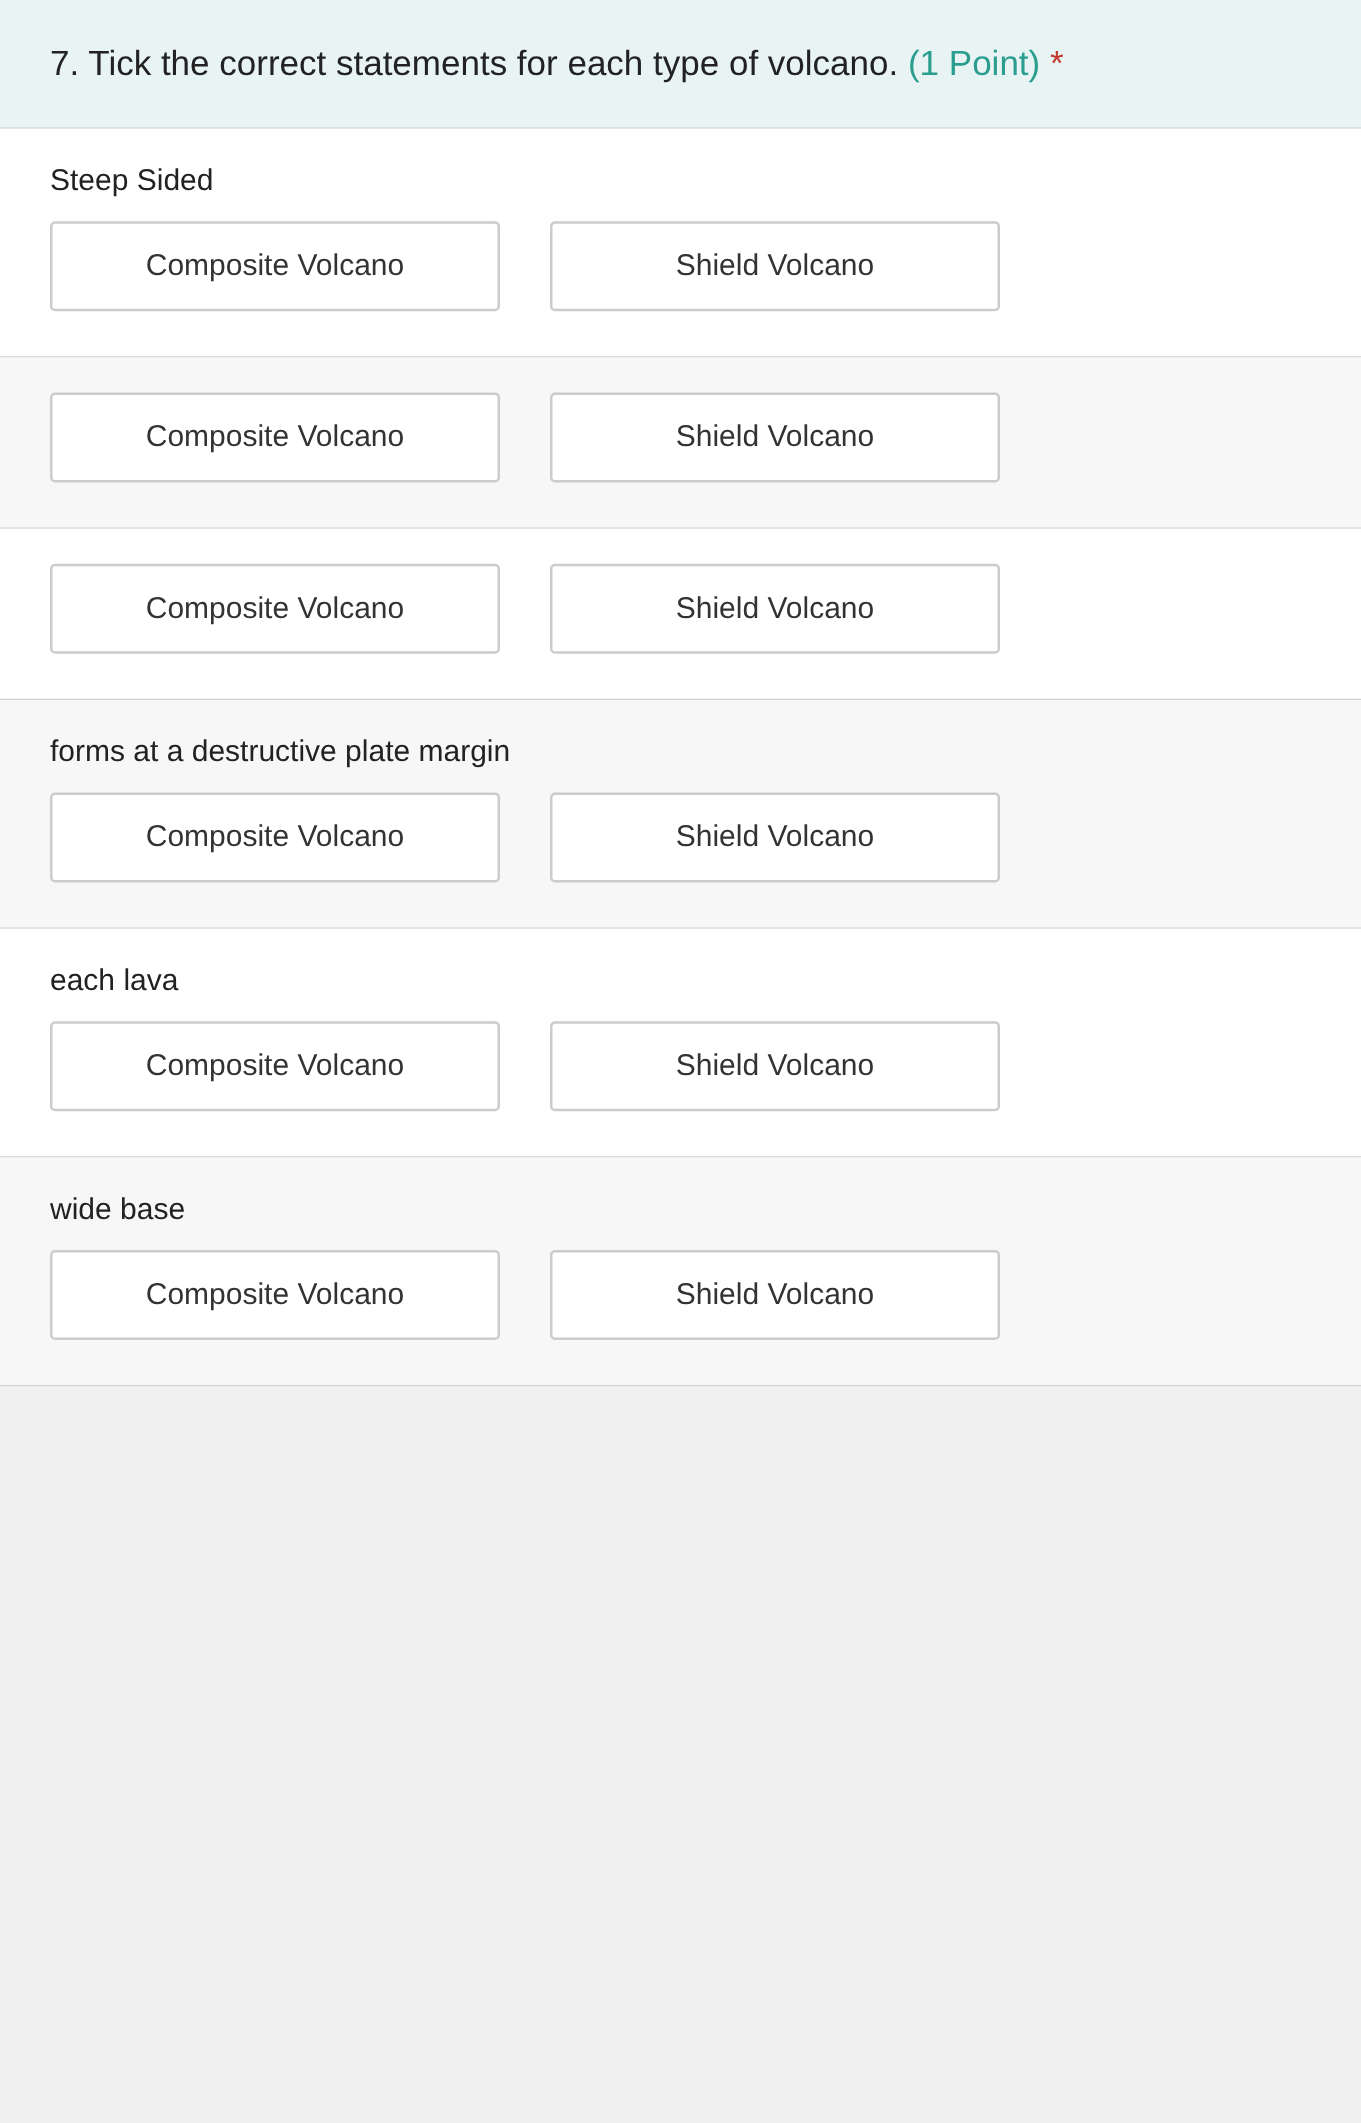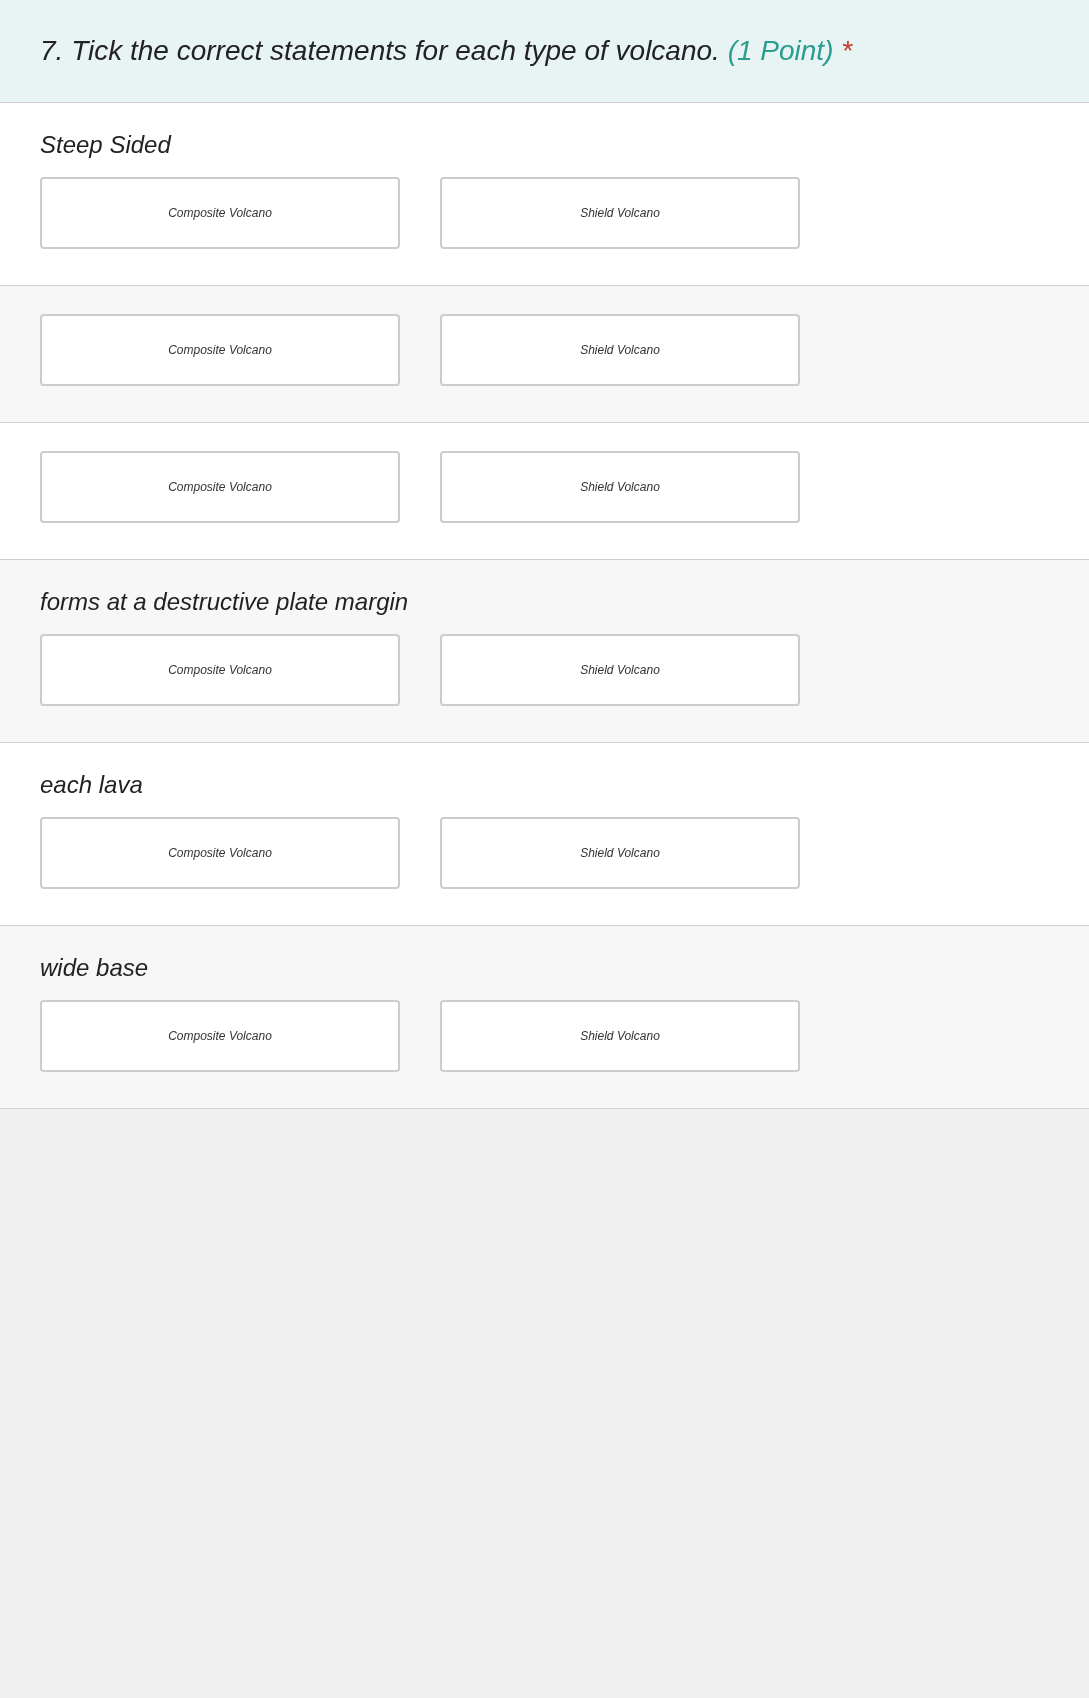--- a/index.html
+++ b/index.html
@@ -1,19 +1,18 @@
 <!DOCTYPE html>
 <html><head>
   <meta charset="utf-8">
   <style>
     * {
       box-sizing: border-box;
       margin: 0;
       padding: 0;
-      font-style: italic;
     }
 
     body {
       font-family: Arial, sans-serif;
       background: #f0f0f0;
       width: 1089px;
       min-height: 1698px;
     }
 
     .question-header {
@@ -63,21 +62,21 @@
       gap: 40px;
       align-items: center;
     }
 
     .option-btn {
       width: 360px;
       height: 72px;
       border: 2px solid #ccc;
       background: #fff;
       border-radius: 4px;
-      font-size: 12px;
+      font-size: 24px;
       color: #333;
       cursor: pointer;
       text-align: center;
       display: flex;
       align-items: center;
       justify-content: center;
       user-select: none;
       transition: background 0.15s, border-color 0.15s;
     }
   </style>

